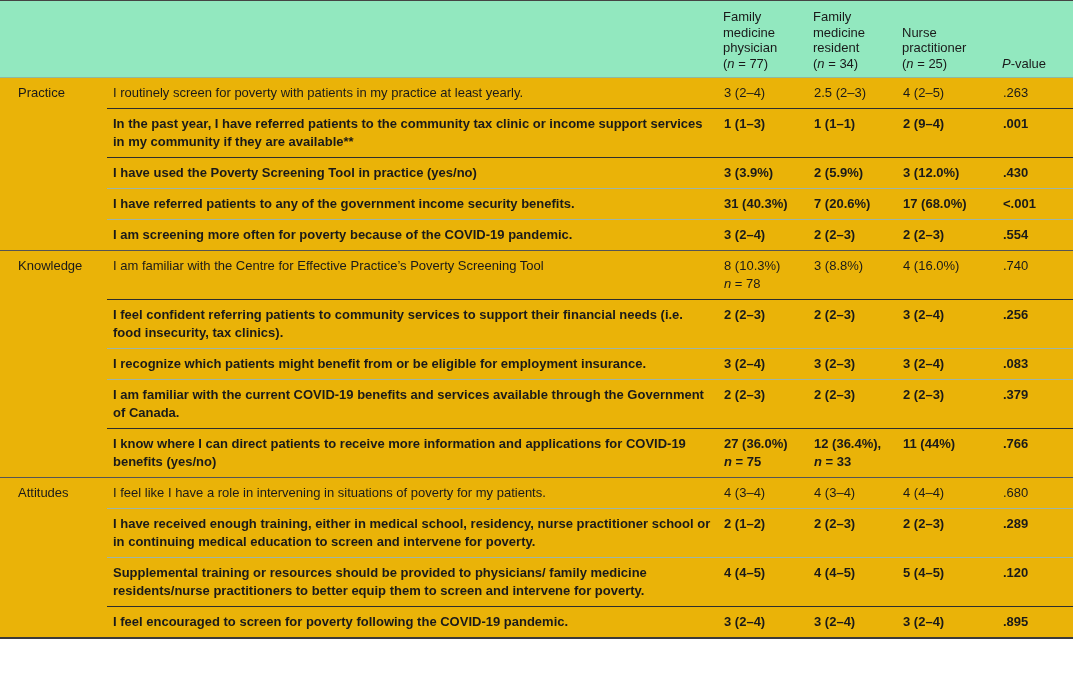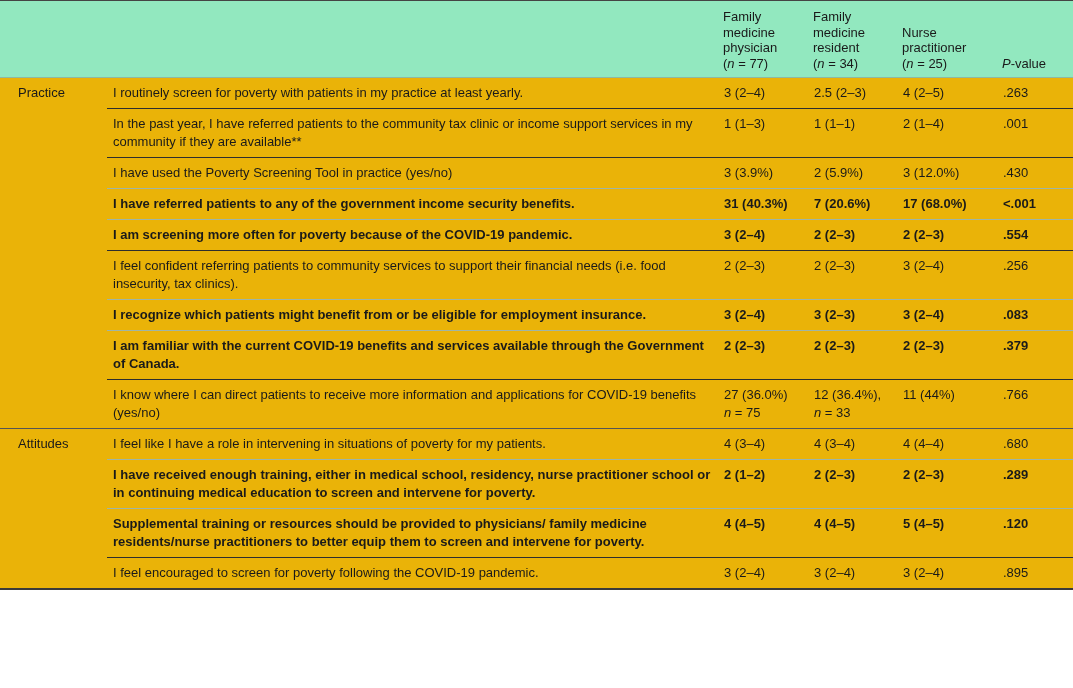--- a/index.html
+++ b/index.html
@@ -7,21 +7,21 @@
   .tbl-wrap { position: relative; width: 1007px; }
   table { border-collapse: collapse; width: 1073px; table-layout: fixed; font-size: 13px; color: #1a1a1a; }
   thead tr { background: #92e8bf; }
   thead th { font-weight: normal; text-align: left; vertical-align: bottom; padding: 8px 6px 6px 6px; line-height: 15.5px; border-top: 1.5px solid #444; border-bottom: 1px solid #8fb8a2; }
   tbody tr { background: #eab308; }
   td { vertical-align: top; padding: 6px 6px 6px 6px; line-height: 18px; }
   td.cat { padding-left: 18px; }
   td.item { padding-left: 6px; }
   td.num { padding-left: 7px; margin-left: 46px; }
   
-  tr.sep-dark td.item, tr.sep-dark td.num { border-top: 1.5px solid #2e2e2e; }
+  tr.sep-dark td.item, tr.sep-dark td.num { border-top: 1.5px solid #2e2e2e; font-weight: bold; }
   tr.sep-light td.item, tr.sep-light td.num { border-top: 1px solid #9eb5a7; font-weight: bold; }
   tr.group-start td { border-top: 1.5px solid #555; }
   tr.last td { border-bottom: 2px solid #3a3a3a; }
   .italic { font-style: italic; }
 </style>
 </head>
 <body>
 
 <div class="tbl-wrap">
 <table>
@@ -67,21 +67,21 @@
       <td class="num">3 (2–4)</td>
       <td class="num">2.5 (2–3)</td>
       <td class="num">4 (2–5)</td>
       <td class="num">.263</td>
     </tr>
     <tr class="sep-dark">
       <td class="cat"></td>
       <td class="item">In the past year, I have referred patients to the community tax clinic or income support services in my community if they are available**</td>
       <td class="num">1 (1–3)</td>
       <td class="num">1 (1–1)</td>
-      <td class="num">2 (1–4)</td>
+      <td class="num">2 (9–4)</td>
       <td class="num">.001</td>
     </tr>
     <tr class="sep-dark">
       <td class="cat"></td>
       <td class="item">I have used the Poverty Screening Tool in practice (yes/no)</td>
       <td class="num">3 (3.9%)</td>
       <td class="num">2 (5.9%)</td>
       <td class="num">3 (12.0%)</td>
       <td class="num">.430</td>
     </tr>
@@ -95,20 +95,31 @@
     </tr>
     <tr class="sep-light">
       <td class="cat"></td>
       <td class="item">I am screening more often for poverty because of the COVID-19 pandemic.</td>
       <td class="num">3 (2–4)</td>
       <td class="num">2 (2–3)</td>
       <td class="num">2 (2–3)</td>
       <td class="num">.554</td>
     </tr>
 
+    <tr class="group-start">
+      <td class="cat">Knowledge</td>
+      <td class="item">I am familiar with the Centre for Effective Practice’s Poverty Screening Tool</td>
+      <td class="num">
+        <span>8 (10.3%)</span><br>
+        <span class="italic">n</span><span> = 78</span>
+      </td>
+      <td class="num">3 (8.8%)</td>
+      <td class="num">4 (16.0%)</td>
+      <td class="num">.740</td>
+    </tr>
     <tr class="sep-dark">
       <td class="cat"></td>
       <td class="item">I feel confident referring patients to community services to support their financial needs (i.e. food insecurity, tax clinics).</td>
       <td class="num">2 (2–3)</td>
       <td class="num">2 (2–3)</td>
       <td class="num">3 (2–4)</td>
       <td class="num">.256</td>
     </tr>
     <tr class="sep-light">
       <td class="cat"></td>

